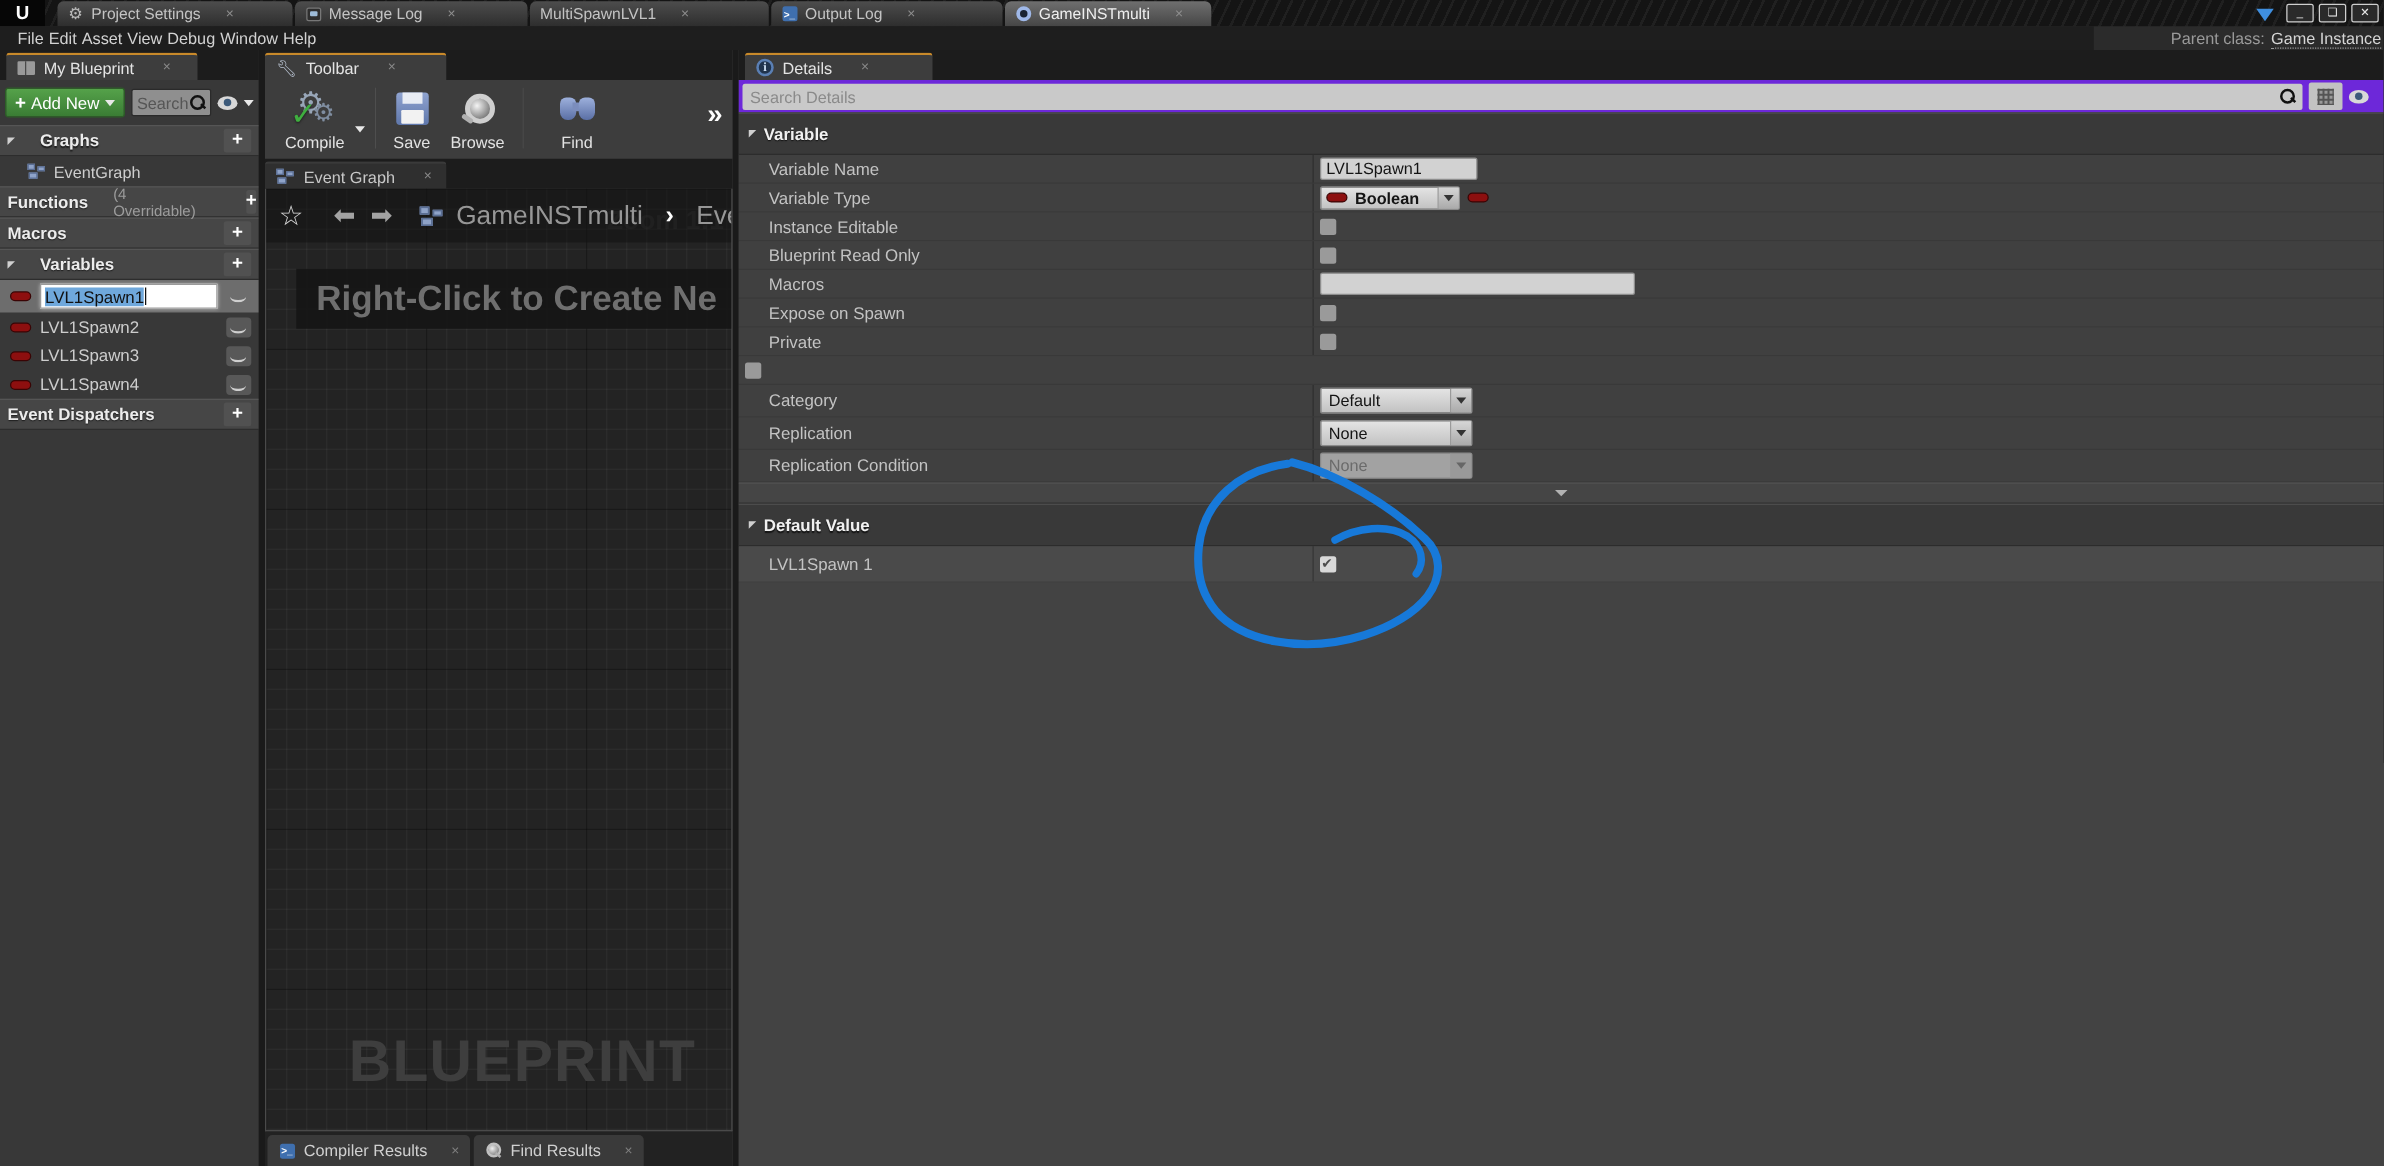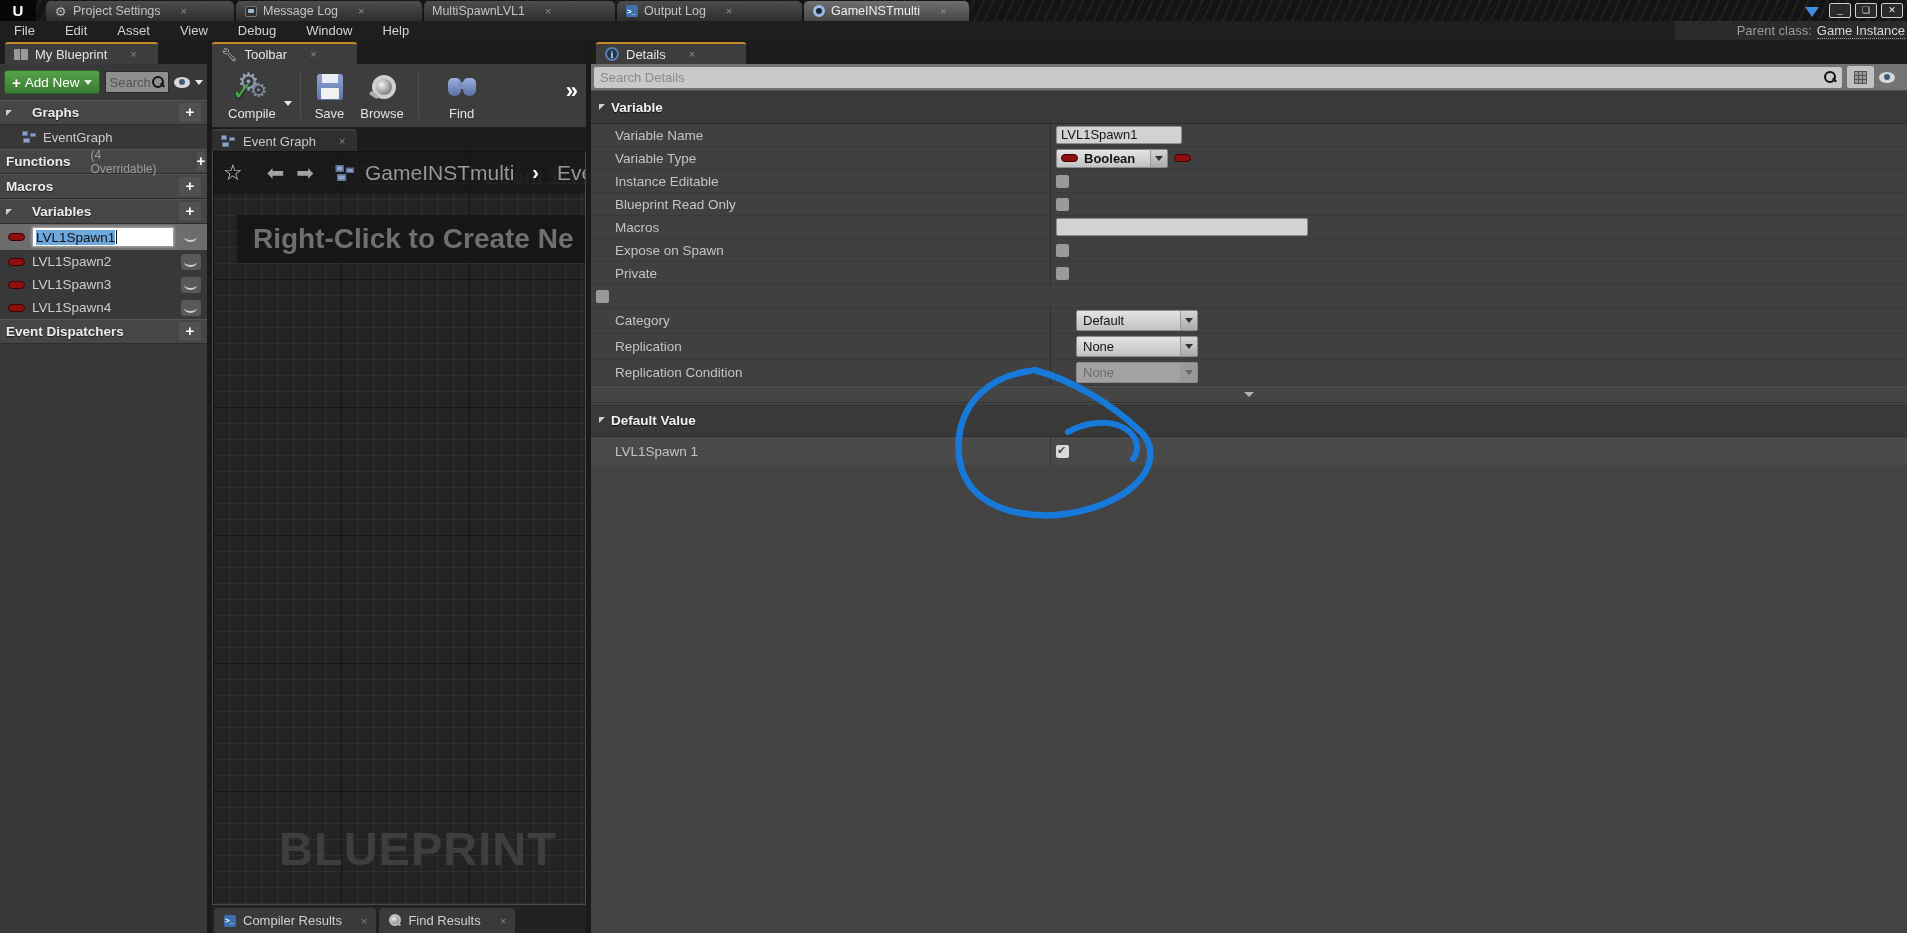--- a/index.html
+++ b/index.html
@@ -30,21 +30,21 @@
   .circ-g { width:12px; height:12px; border:3px solid #9fb8e8; border-radius:50%; background:#1b2433; }
   .title-spacer { flex:1; }
   .upd-arrow { width:0; height:0; border-left:7px solid transparent; border-right:7px solid transparent;
     border-top:10px solid #3f8fe0; margin:0 10px 4px 0; }
   .winbtns { display:flex; gap:4px; margin:0 4px 3px 0; }
   .winbtn { width:22px; height:15px; border:1px solid #cfcfcf; border-radius:2px; color:#e8e8e8;
     font-size:9px; line-height:12px; text-align:center; background:#2a2a2a; }
 
   
   .menubar { position:absolute; left:0; top:21px; width:1675px; height:19px; background:#1e1e1e;
-    display:flex; align-items:center; gap:26px; padding-left:12px; color:#d2d2d2; font-size:13px; }
+    display:flex; align-items:center; padding-left:12px; color:#d2d2d2; font-size:13px; }
   .menubar .mitem { padding:0 2px; }
   .parentclass { position:absolute; right:2px; top:21px; height:19px; display:flex; align-items:center; gap:5px; }
   .parentclass .pcl { color:#9a9a9a; }
   .parentclass .pcv { color:#d6d6d6; border-bottom:1px dotted #9a9a9a; }
 
   
   .tabstrip { background:#1c1c1c; display:flex; align-items:flex-end; height:24px;text-align:center; }
   .ptab { height:22px; display:flex; align-items:center; gap:7px; padding:0 9px; background:#3d3d3d;
     border-top:2px solid #c8892a; border-radius:3px 3px 0 0; color:#e4e4e4; font-size:13px; }
   .ptab .x { color:#8a8a8a; font-size:11px; margin-left:16px; }
@@ -156,35 +156,35 @@
   .mag-sm::before { content:""; position:absolute; left:1px; top:0; width:8px; height:8px; border:2px solid #c0c0c0;
     border-radius:50%; background:radial-gradient(circle at 35% 35%, #eee, #666); }
   .mag-sm::after { content:""; position:absolute; left:8px; top:9px; width:5px; height:2px; background:#b0b0b0; transform:rotate(40deg); }
 
   
   #rightcol { position:absolute; left:591px; top:40px; width:1316px; height:893px; background:#3f3f3f;
     display:flex; flex-direction:column; }
   #rightcol .tabstrip .ptab { margin-left:5px; width:150px; }
   .info-g { width:14px; height:14px; border:2px solid #5a7fb4; border-radius:50%; color:#cfe0f4; font-size:10px;
     font-weight:bold; display:flex; align-items:center; justify-content:center; background:#20334d; font-family:"Liberation Serif",serif; }
-  .dsearchrow { height:26px; display:flex; align-items:center; padding:2px 2px 2px 3px; gap:5px; background:#737373; }
+  .dsearchrow { height:26px; display:flex; align-items:center; padding:2px 2px 2px 3px; gap:5px; background:#6d28d9; }
   .dsearch { flex:1; height:21px; background:#c9c9c9; border-radius:2px; display:flex; align-items:center; padding:0 6px; }
   .dsearch input { flex:1; background:transparent; border:none; outline:none; font-size:13px; color:#333; }
   .dsearch input::placeholder { color:#8a8a8a; }
   .gridbtn { width:27px; height:22px; background:#c2c2c2; border-radius:2px; display:flex; align-items:center; justify-content:center; }
   .grid-g { width:13px; height:13px;
     background-image:linear-gradient(#555 1.5px, transparent 1.5px), linear-gradient(90deg,#555 1.5px, transparent 1.5px);
     background-size:4px 4px; background-color:#999; }
   .deye { display:flex; align-items:center; gap:3px; width:26px; overflow:hidden; }
 
   .dsection { height:34px; background:#393939; border-top:1px solid #4c4c4c; border-bottom:1px solid #2c2c2c;
     display:flex; align-items:center; gap:6px; padding-left:8px; }
   .dsection .dslabel { font-weight:bold; font-size:13.5px; color:#f1f1f1; text-shadow:0 1px 1px rgba(0,0,0,.7); }
   .drow { display:flex; align-items:center; height:23px; border-bottom:1px solid rgba(0,0,0,.10); background:#404040; }
-  .drow.tall { height:26px;gap:20px; }
+  .drow.tall { height:26px; }
   .drow .dlabel { width:460px; padding-left:24px; color:#c3c3c3; font-size:13.5px;
     border-right:1px solid rgba(0,0,0,.28); align-self:stretch; display:flex; align-items:center; }
   .dval { display:flex; align-items:center; padding-left:5px; }
   .tfield { width:126px; height:18px; background:#d2d2d2; border:1px solid #8e8e8e; border-radius:2px;
     color:#141414; font-size:13px; padding:0 4px; line-height:16px; overflow:hidden; }
   .tfield.wide { width:252px; }
   .ddrop { height:19px; background:linear-gradient(#e4e4e4,#c2c2c2); border:1px solid #8a8a8a; border-radius:2px;
     display:flex; align-items:center; color:#141414; font-size:13px; }
   .ddrop .dtext { flex:1; padding:0 6px; white-space:nowrap; overflow:hidden; }
   .ddrop .darr { width:17px; align-self:stretch; border-left:1px solid #9a9a9a; background:linear-gradient(#d6d6d6,#aaa);

